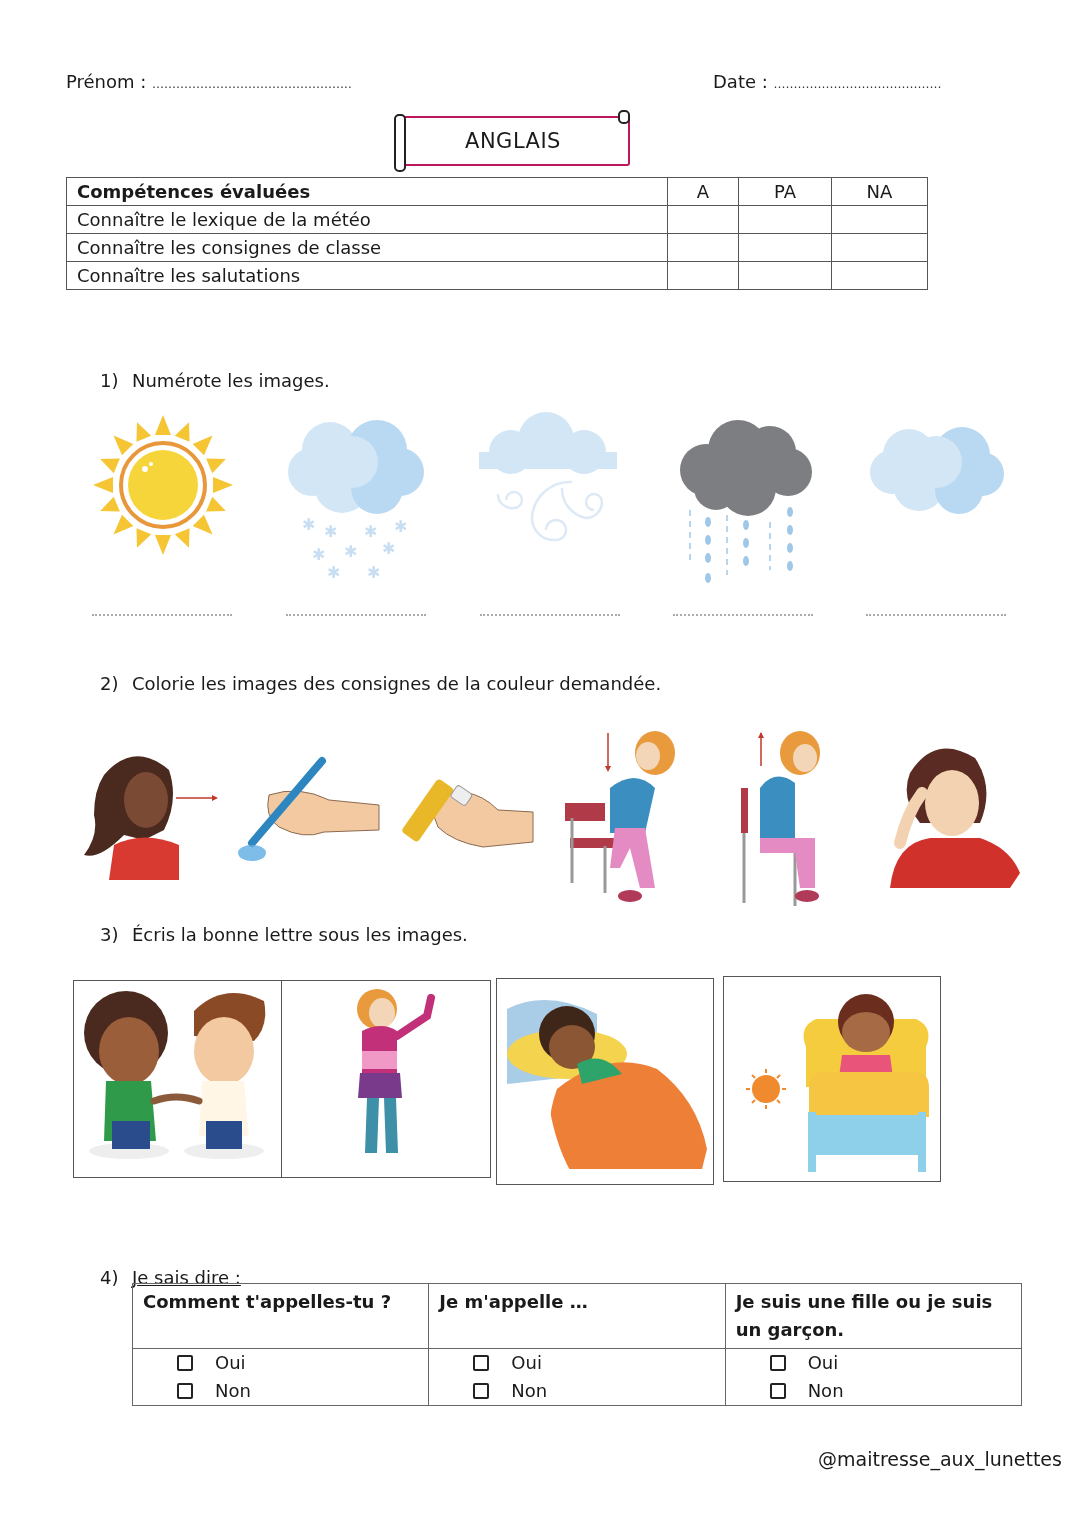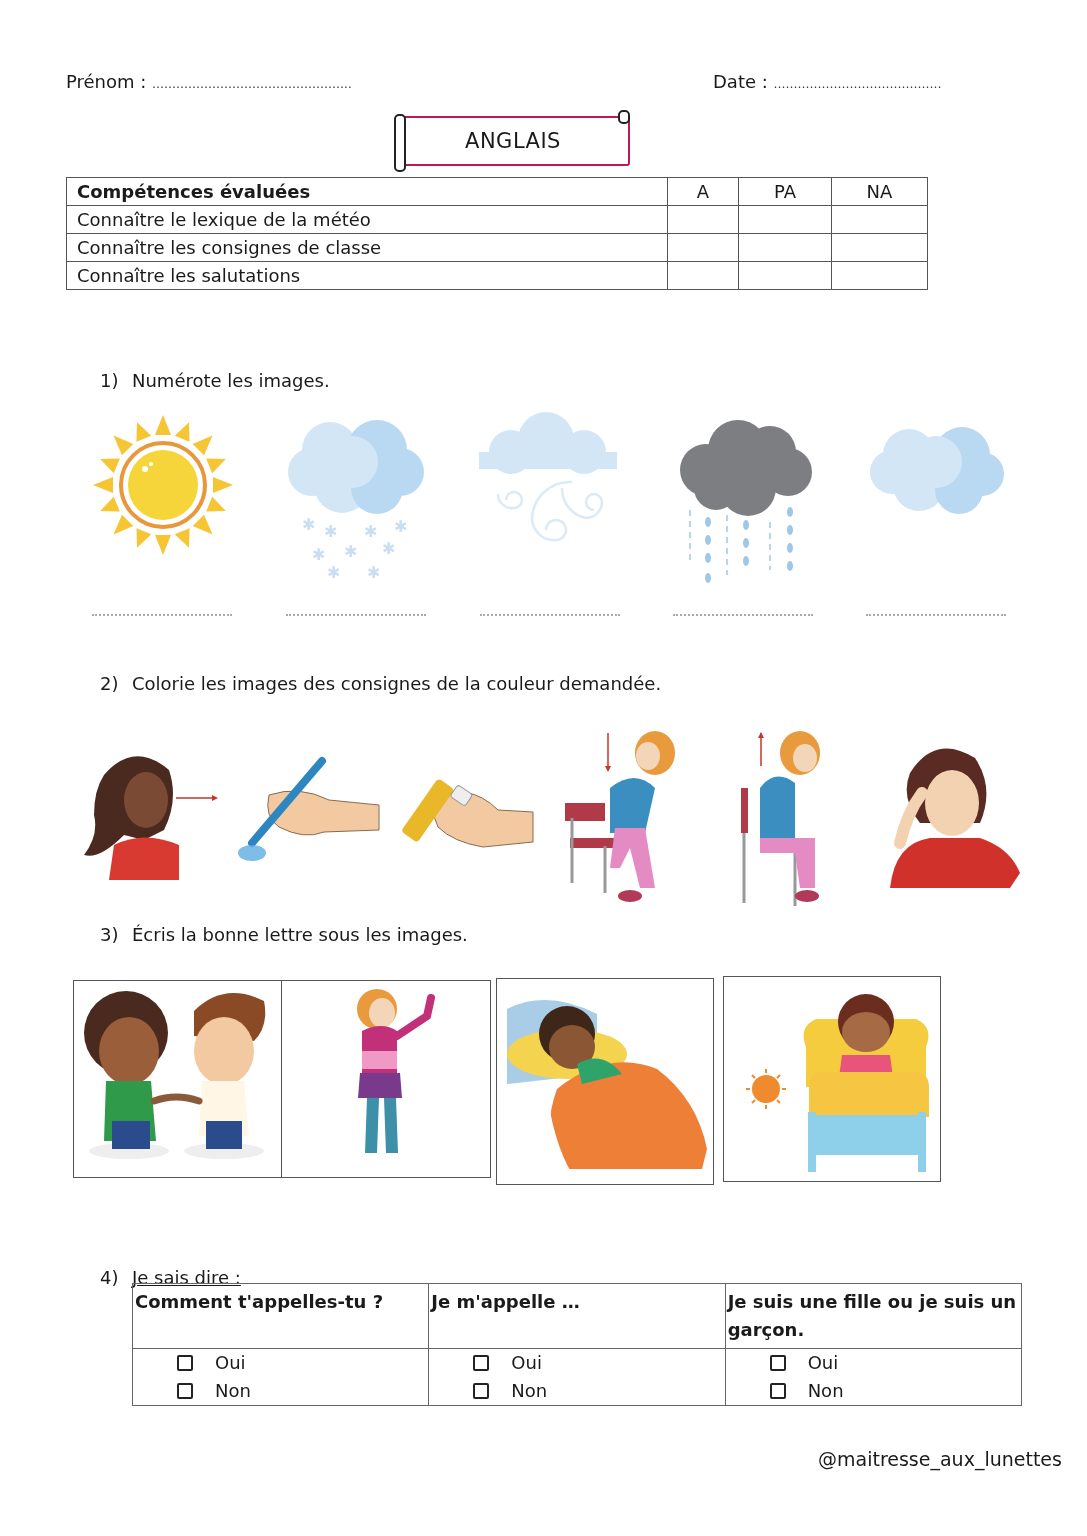--- a/index.html
+++ b/index.html
@@ -15,21 +15,21 @@
   table.comp { position:absolute; left:66px; top:177px; width:862px; border-collapse:collapse; font-size:18px; }
   table.comp td { border:1.5px solid #555; height:27px; padding:0 10px; }
   table.comp td.c { text-align:center; }
   table.comp .bold { font-weight:bold; }
   .q { font-size:18px; }
   .q .num { display:inline-block; width:32px; }
   .weather { position:absolute; top:410px; width:150px; height:180px; }
   .dotline { position:absolute; top:614px; width:140px; border-top:2px dotted #aaa; }
   .frame { position:absolute; border:1.5px solid #555; background:#fff; overflow:hidden; }
   table.say { position:absolute; left:132px; top:1283px; width:890px; border-collapse:collapse; font-size:18px; }
-  table.say td { border:1.5px solid #666; vertical-align:top; padding:4px 2px; width:33.3%; }
+  table.say td { border:1.5px solid #666; vertical-align:top; padding:4px 10px; width:33.3%; }
   table.say td.h { font-weight:bold; height:47px; line-height:28px; }
   .opt { padding-left:34px; line-height:28px; display:flex; align-items:center; gap:22px; }
   .cb { width:12px; height:12px; border:2.5px solid #222; border-radius:2px; display:inline-block; }
   .credit { left:810px; top:1448px; font-size:19px;margin-left:8px; }
 </style>
 </head>
 <body>
 
 <div class="abs hdr-label" style="left:66px;top:71px;text-align:center;">
   <span>Prénom :</span>

